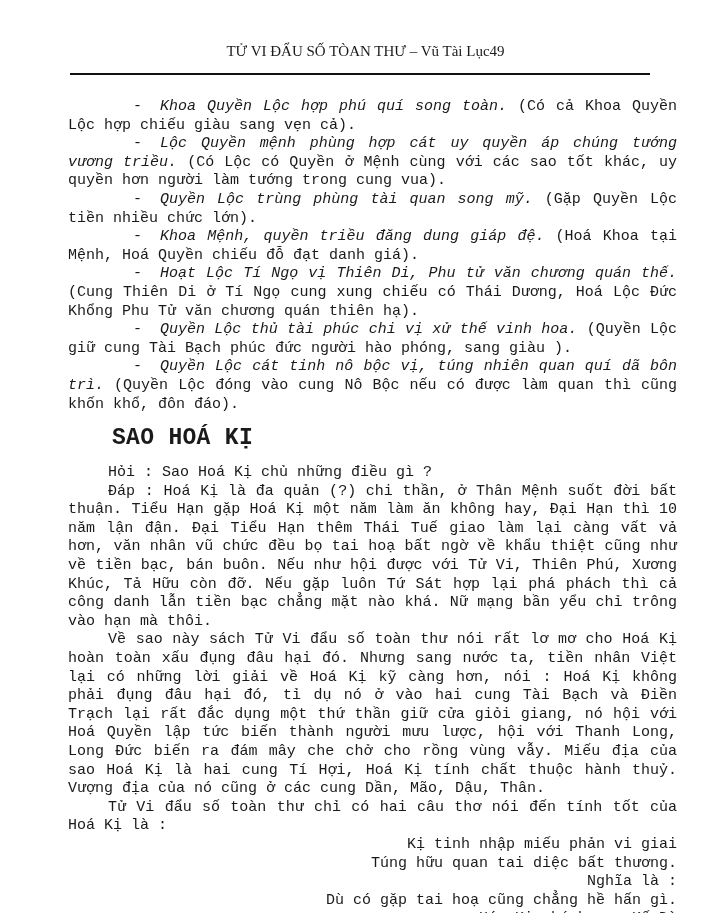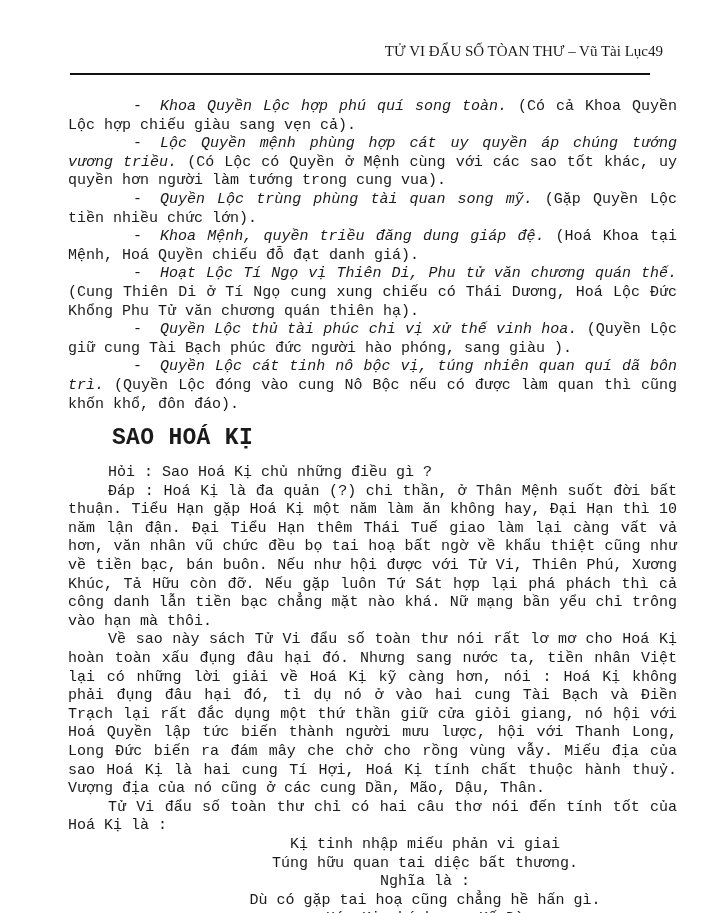--- a/index.html
+++ b/index.html
@@ -13,21 +13,21 @@
     height: 913px;
     background: #ffffff;
     color: #1a1a1a;
     font-family: "Liberation Serif", "DejaVu Serif", serif;
     box-sizing: border-box;
     padding: 42px 28px 0 68px;
     overflow: hidden;
   }
   .header-row {
     display: flex;
-    justify-content: flex-end;
+    justify-content: center;
     align-items: baseline;
     font-size: 15px;
     line-height: 18px;
     padding-right: 14px;
   }
   .header-rule {
     border: none;
     border-top: 2px solid #111;
     margin: 13px 27px 0 2px;
   }
@@ -45,21 +45,21 @@
   .body-para { text-indent: 40px; }
   .dash {
     font-style: normal;
     margin-right: 18px;
   }
   .bullet em { font-style: italic; }
   .verse {
     font-size: 15px;
     line-height: 18.6px;
     margin-left: 105px;
-    text-align: center;
+    text-align: right;
   }
   .heading {
     font-size: 23px;
     line-height: 26px;
     font-weight: bold;
     letter-spacing: 0.3px;
     margin: 11px 0 13px 44px;
   }
 </style>
 </head>

